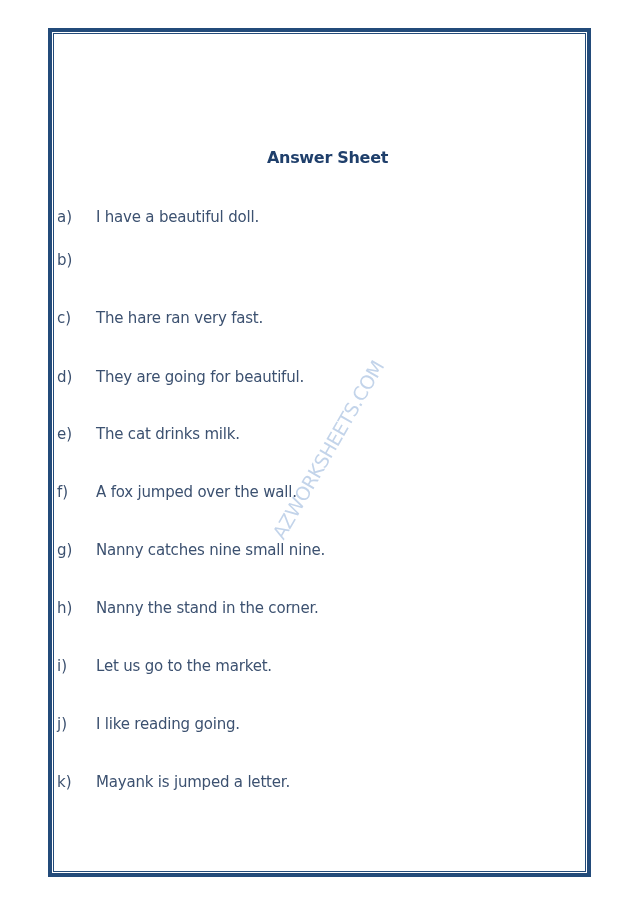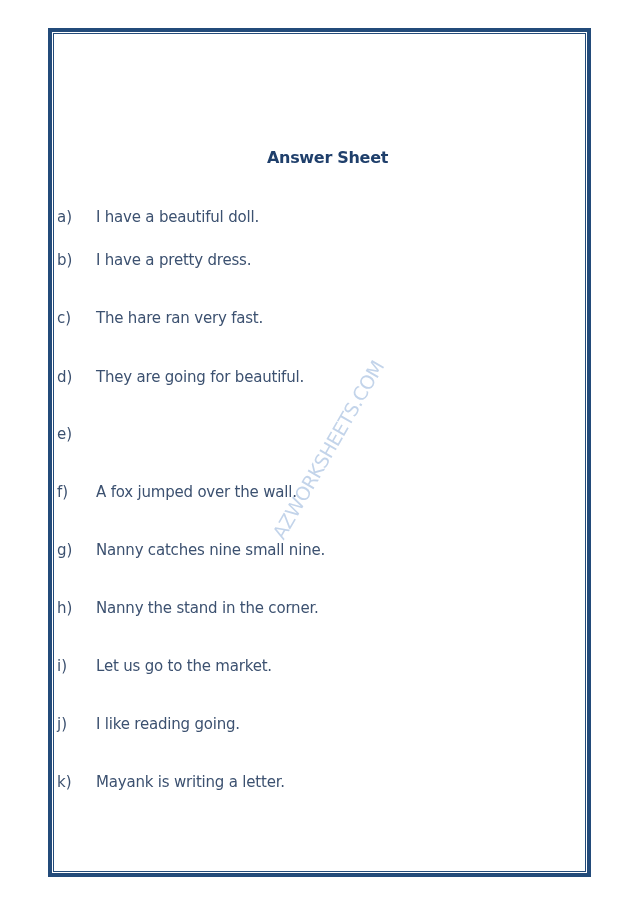--- a/index.html
+++ b/index.html
@@ -91,35 +91,35 @@
 
 <div class="title">Answer Sheet</div>
 
 <div class="answer" style="top:206px;">
   <span class="answer-letter">a)</span>
   <span class="answer-text">I have a beautiful doll.</span>
 </div>
 
 <div class="answer" style="top:249px;">
   <span class="answer-letter">b)</span>
-  <span class="answer-text">I have a pretty dress.</span>
 </div>
 
 <div class="answer" style="top:307px;">
   <span class="answer-letter">c)</span>
   <span class="answer-text">The hare ran very fast.</span>
 </div>
 
 <div class="answer" style="top:366px;">
   <span class="answer-letter">d)</span>
   <span class="answer-text">They are going for beautiful.</span>
 </div>
 
 <div class="answer" style="top:423px;">
   <span class="answer-letter">e)</span>
+  <span class="answer-text">The cat drinks milk.</span>
 </div>
 
 <div class="answer" style="top:481px;">
   <span class="answer-letter">f)</span>
   <span class="answer-text">A fox jumped over the wall.</span>
 </div>
 
 <div class="answer" style="top:539px;">
   <span class="answer-letter">g)</span>
   <span class="answer-text">Nanny catches nine small nine.</span>
@@ -135,14 +135,14 @@
   <span class="answer-text">Let us go to the market.</span>
 </div>
 
 <div class="answer" style="top:713px;">
   <span class="answer-letter">j)</span>
   <span class="answer-text">I like reading going.</span>
 </div>
 
 <div class="answer" style="top:771px;">
   <span class="answer-letter">k)</span>
-  <span class="answer-text">Mayank is writing a letter.</span>
+  <span class="answer-text">Mayank is jumped a letter.</span>
 </div>
 
 </body></html>

